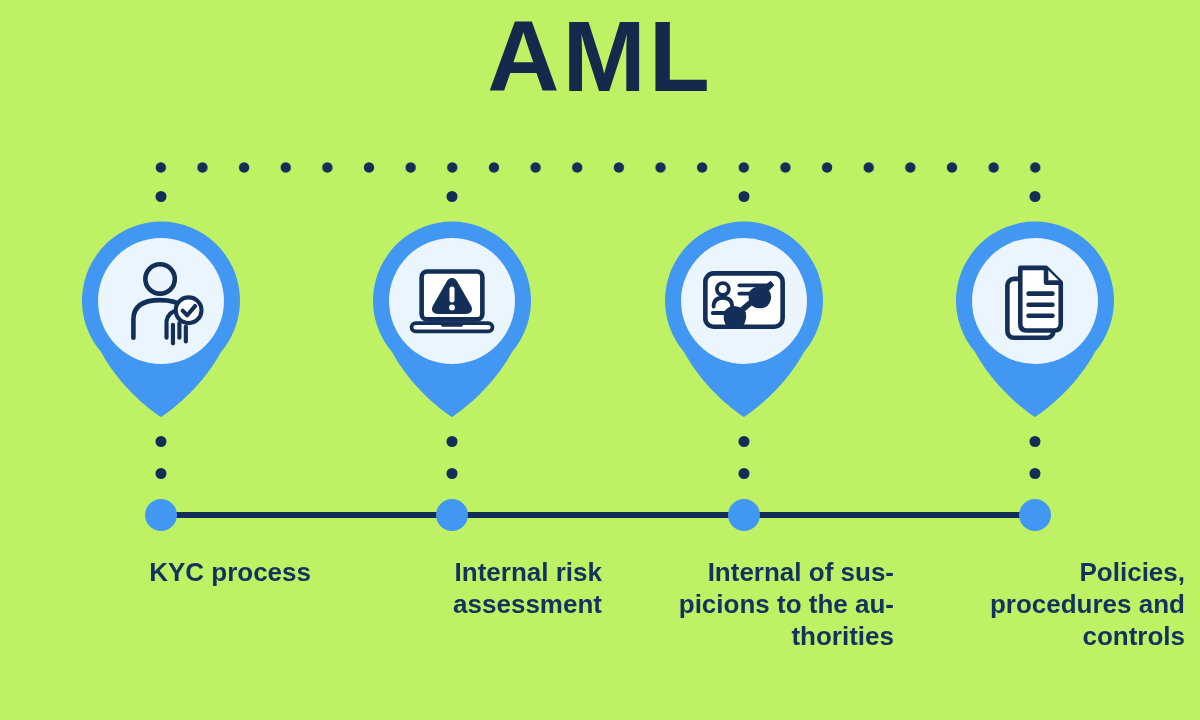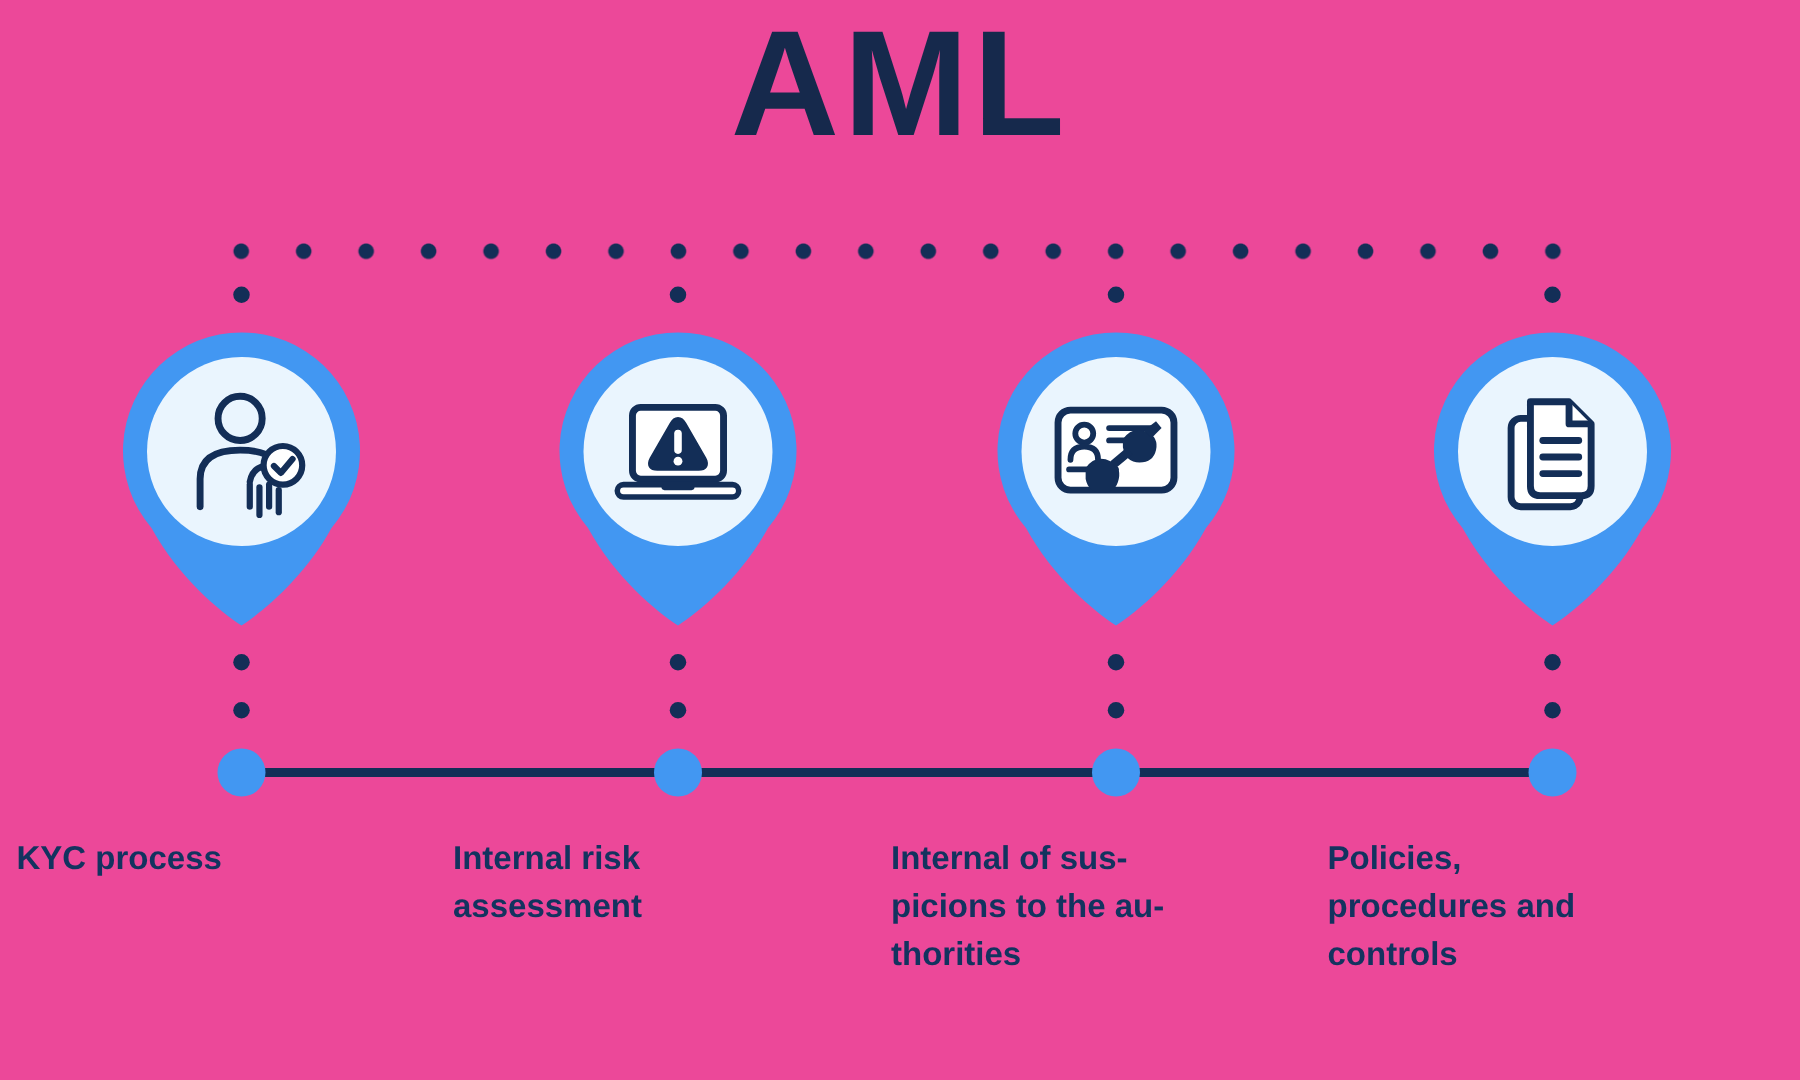--- a/index.html
+++ b/index.html
@@ -1,20 +1,20 @@
 <!DOCTYPE html>
 <html style="--navy: #132E57; --blue: #4297F2; --light: #EAF5FE; --title: #16294C; --text: #13335F;"><head>
 <meta charset="utf-8">
 <style>
   :root{
     --navy:#132E57; --blue:#4297F2; --light:#EAF5FE; --title:#16294C; --text:#13335F;
   }
   html,body{margin:0;padding:0;}
   body{font-family:"Liberation Sans", sans-serif; background:#fff;}
-  .canvas{position:relative; width:1200px; height:720px; background:#ec4899; overflow:hidden;}
+  .canvas{position:relative; width:1200px; height:720px; background:#bef264; overflow:hidden;}
 
   .title{
     position:absolute; top:4px; left:0; right:0;
     text-align:center; font-size:100px; font-weight:bold;
     letter-spacing:3px; color:var(--title); line-height:104px;
   }
 
   
   .dotted-row{
     position:absolute; left:140px; top:162px; width:917px; height:11px;
@@ -40,22 +40,22 @@
   .pin{position:absolute; left:-85px; top:220px; width:170px; height:200px;}
   .pin-icon{position:absolute; left:-46px; top:255px; width:92px; height:92px;}
 
   .node{
     position:absolute; left:-16px; top:499px; width:32px; height:32px;
     border-radius:50%; background:var(--blue);
   }
 
   .label{
     position:absolute; top:556px; left:-150px; width:300px;
-    text-align:left; white-space:pre-line;
-    font-size:22px; font-weight:bold; line-height:32px; color:var(--text);
+    text-align:right; white-space:pre-line;
+    font-size:26px; font-weight:bold; line-height:32px; color:var(--text);
   }
 
   .ic{stroke:var(--navy); fill:none; stroke-linecap:round; stroke-linejoin:round;}
 </style>
 </head>
 <body>
 
 <div class="canvas">
 
   <div class="title">AML</div>

